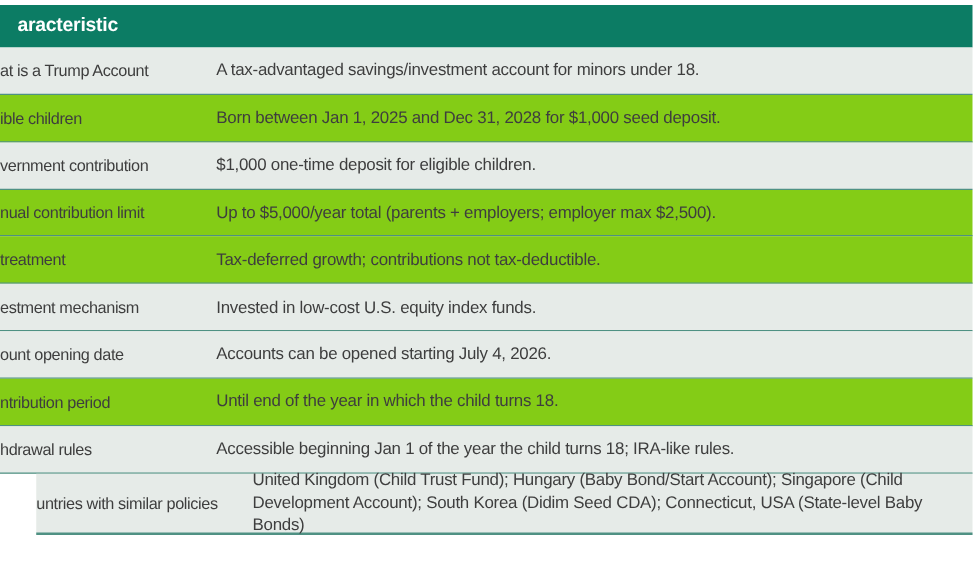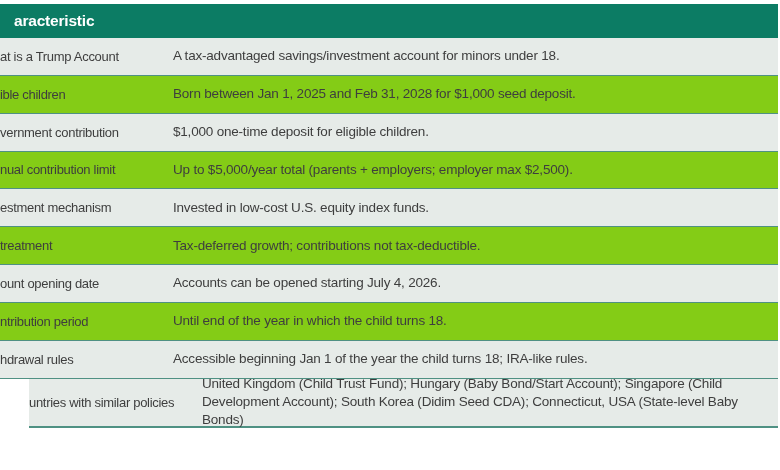--- a/index.html
+++ b/index.html
@@ -38,37 +38,37 @@
   <div class="thead">
     <div class="cell-char">aracteristic</div>
   </div>
   <div id="table-body">
       <div class="row light">
         <div class="cell-char">at is a Trump Account</div>
         <div class="cell-det">A tax-advantaged savings/investment account for minors under 18.</div>
       </div>
       <div class="row white">
         <div class="cell-char">ible children</div>
-        <div class="cell-det">Born between Jan 1, 2025 and Feb 31, 2028 for $1,000 seed deposit.</div>
+        <div class="cell-det">Born between Jan 1, 2025 and Dec 31, 2028 for $1,000 seed deposit.</div>
       </div>
       <div class="row light">
         <div class="cell-char">vernment contribution</div>
         <div class="cell-det">$1,000 one-time deposit for eligible children.</div>
       </div>
       <div class="row white">
         <div class="cell-char">nual contribution limit</div>
         <div class="cell-det">Up to $5,000/year total (parents + employers; employer max $2,500).</div>
       </div>
+      <div class="row white">
+        <div class="cell-char">treatment</div>
+        <div class="cell-det">Tax-deferred growth; contributions not tax-deductible.</div>
+      </div>
       <div class="row light">
         <div class="cell-char">estment mechanism</div>
         <div class="cell-det">Invested in low-cost U.S. equity index funds.</div>
-      </div>
-      <div class="row white">
-        <div class="cell-char">treatment</div>
-        <div class="cell-det">Tax-deferred growth; contributions not tax-deductible.</div>
       </div>
       <div class="row light">
         <div class="cell-char">ount opening date</div>
         <div class="cell-det">Accounts can be opened starting July 4, 2026.</div>
       </div>
       <div class="row white">
         <div class="cell-char">ntribution period</div>
         <div class="cell-det">Until end of the year in which the child turns 18.</div>
       </div>
       <div class="row light">

